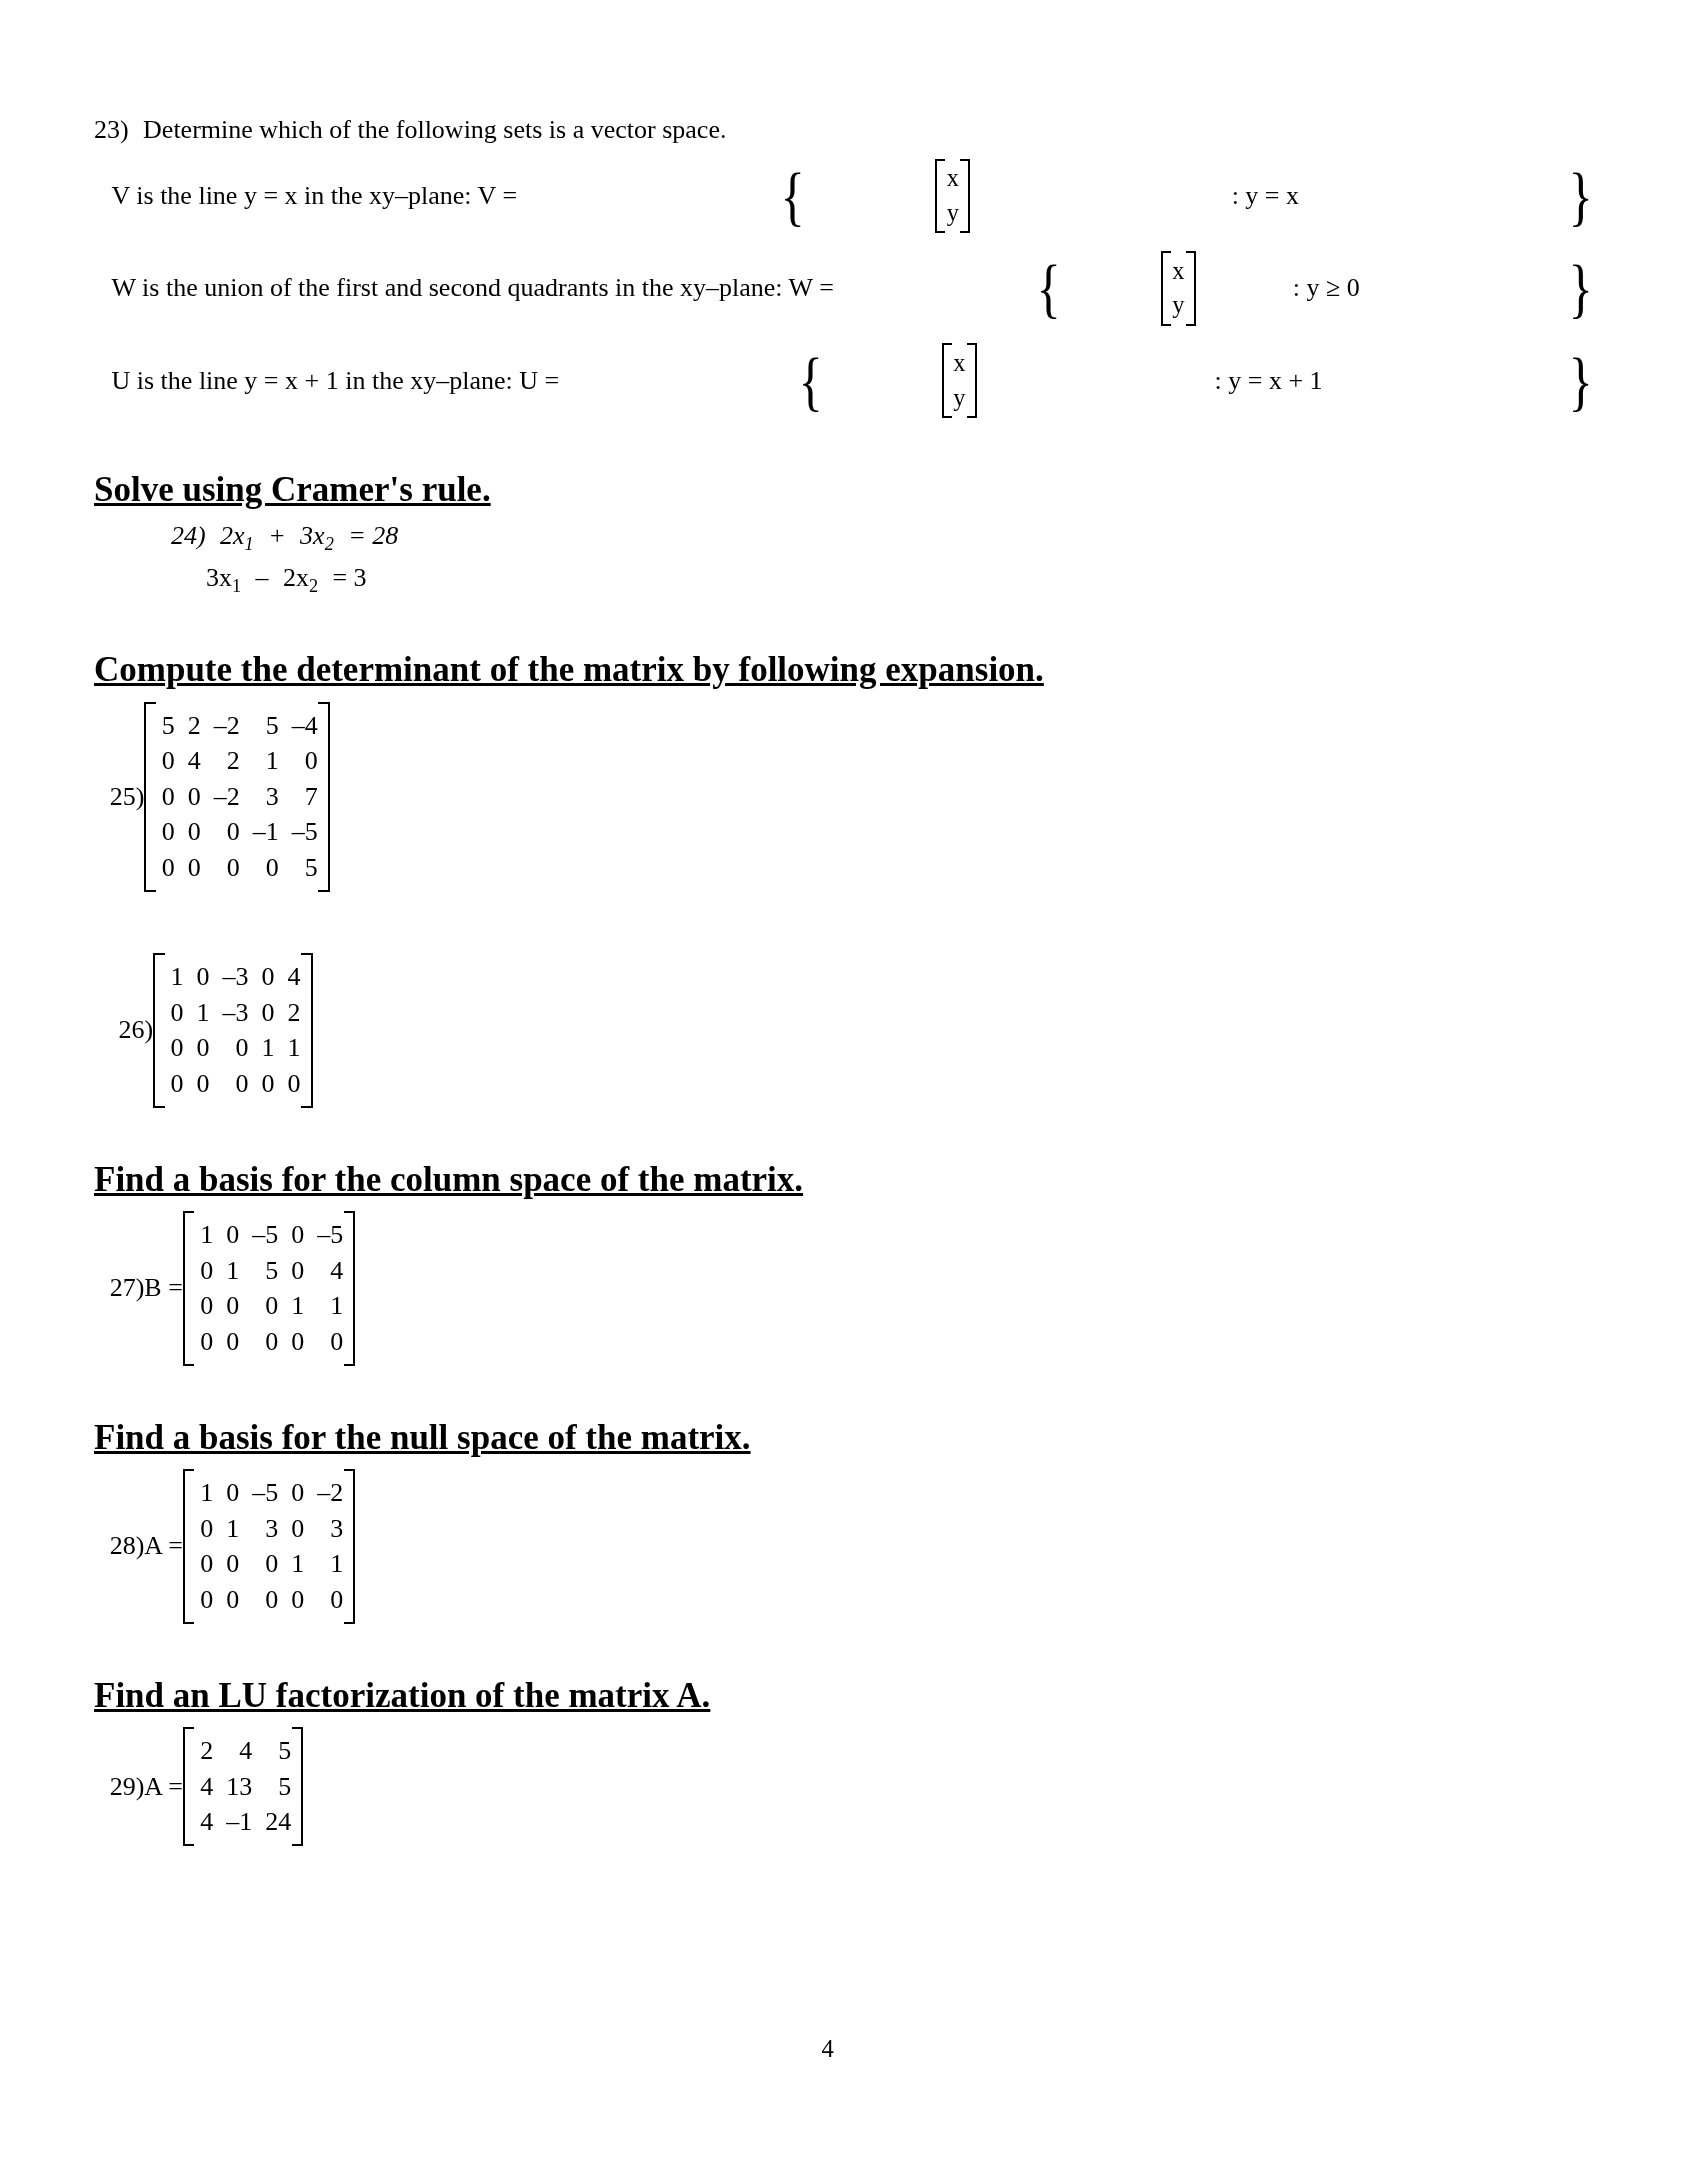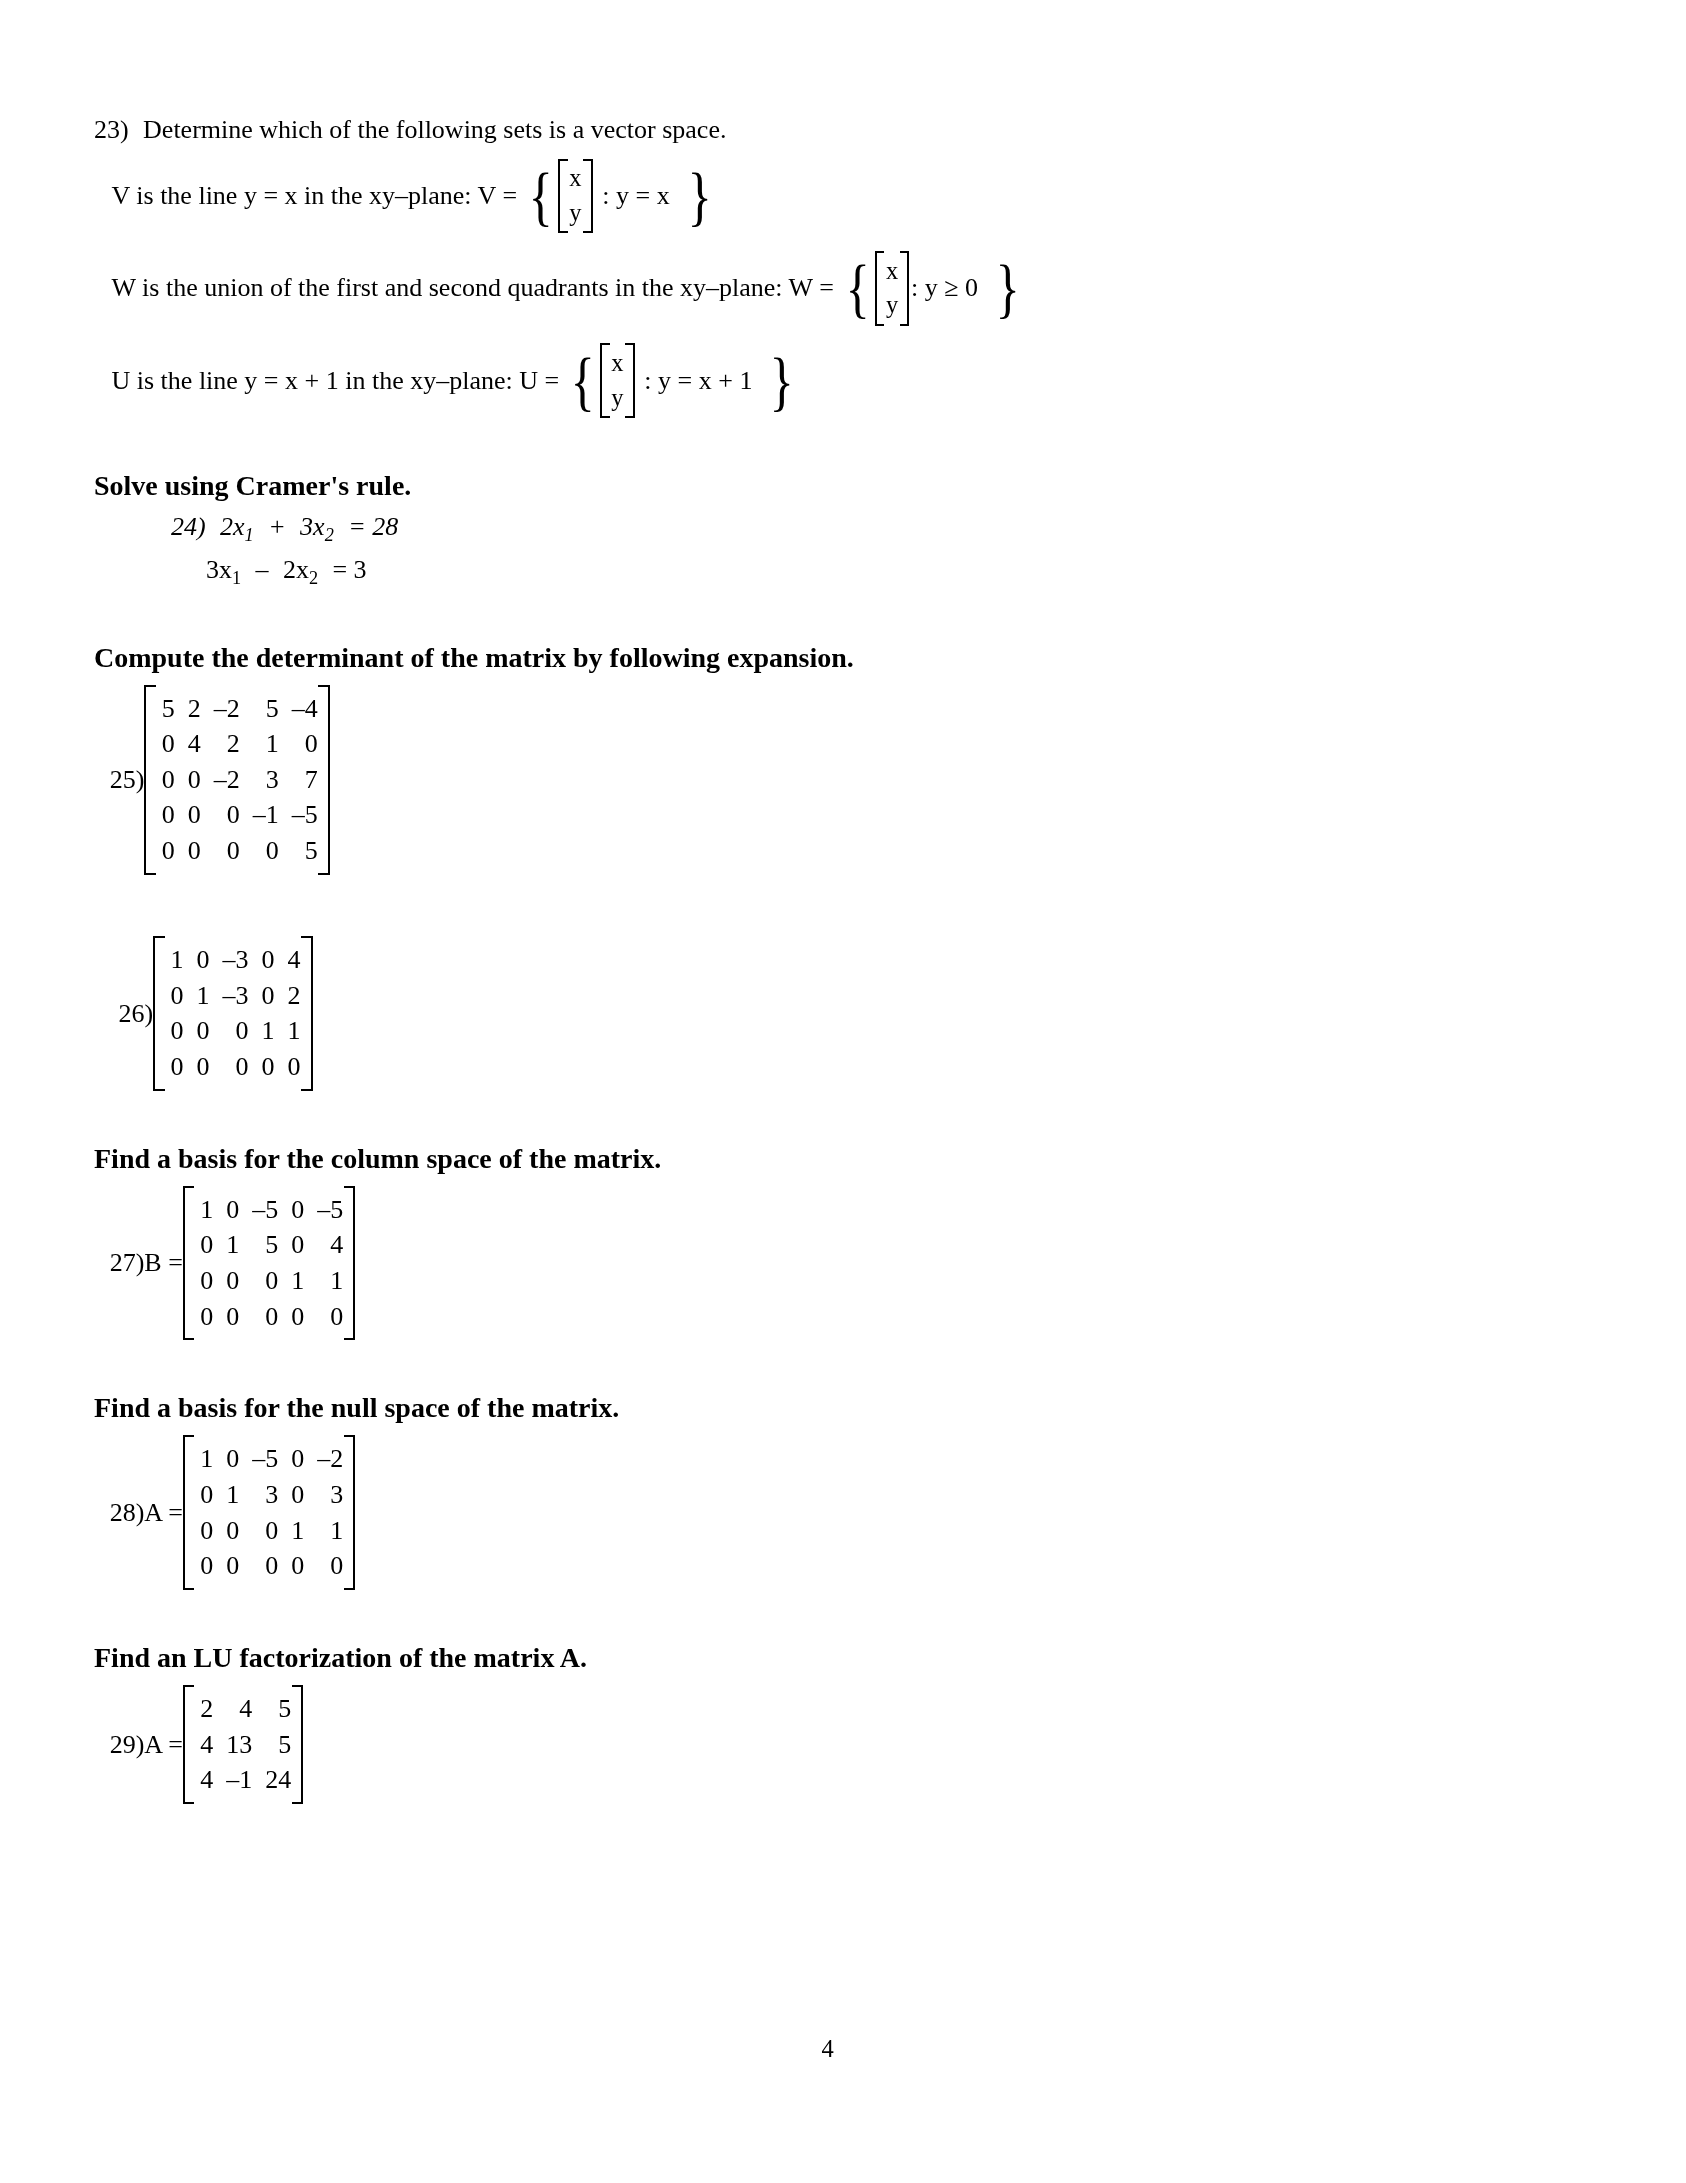--- a/index.html
+++ b/index.html
@@ -21,40 +21,42 @@
   .content {
     position: absolute;
     left: 94px;
     top: 114px;
     width: 1502px;
   }
 
   
   .heading {
     font-weight: bold;
-    font-size: 28px;
+    font-size: 35px;
     line-height: 1.2;
     margin: 0;
+    text-decoration: underline;
   }
   .qline {
     font-size: 26px;
     line-height: 1.25;
     white-space: nowrap;
   }
   .indent1 { margin-left: 17.5px; }
   .indent-item { margin-left: 77px; font-style: italic; }
 
   .num { display: inline-block; }
 
   
   .mathrow {
     display: flex;
     align-items: center;
     white-space: nowrap;
     font-size: 26px;
+    justify-content: space-between;
   }
   .mathrow > * { flex: none; }
   .sp { display: inline-block; width: 7.9px; }
   .sp-lg { display: inline-block; width: 14px; }
 
   .sub {
     font-size: 18.3px;
     vertical-align: -0.32em;
     margin-left: 0px;
   }

